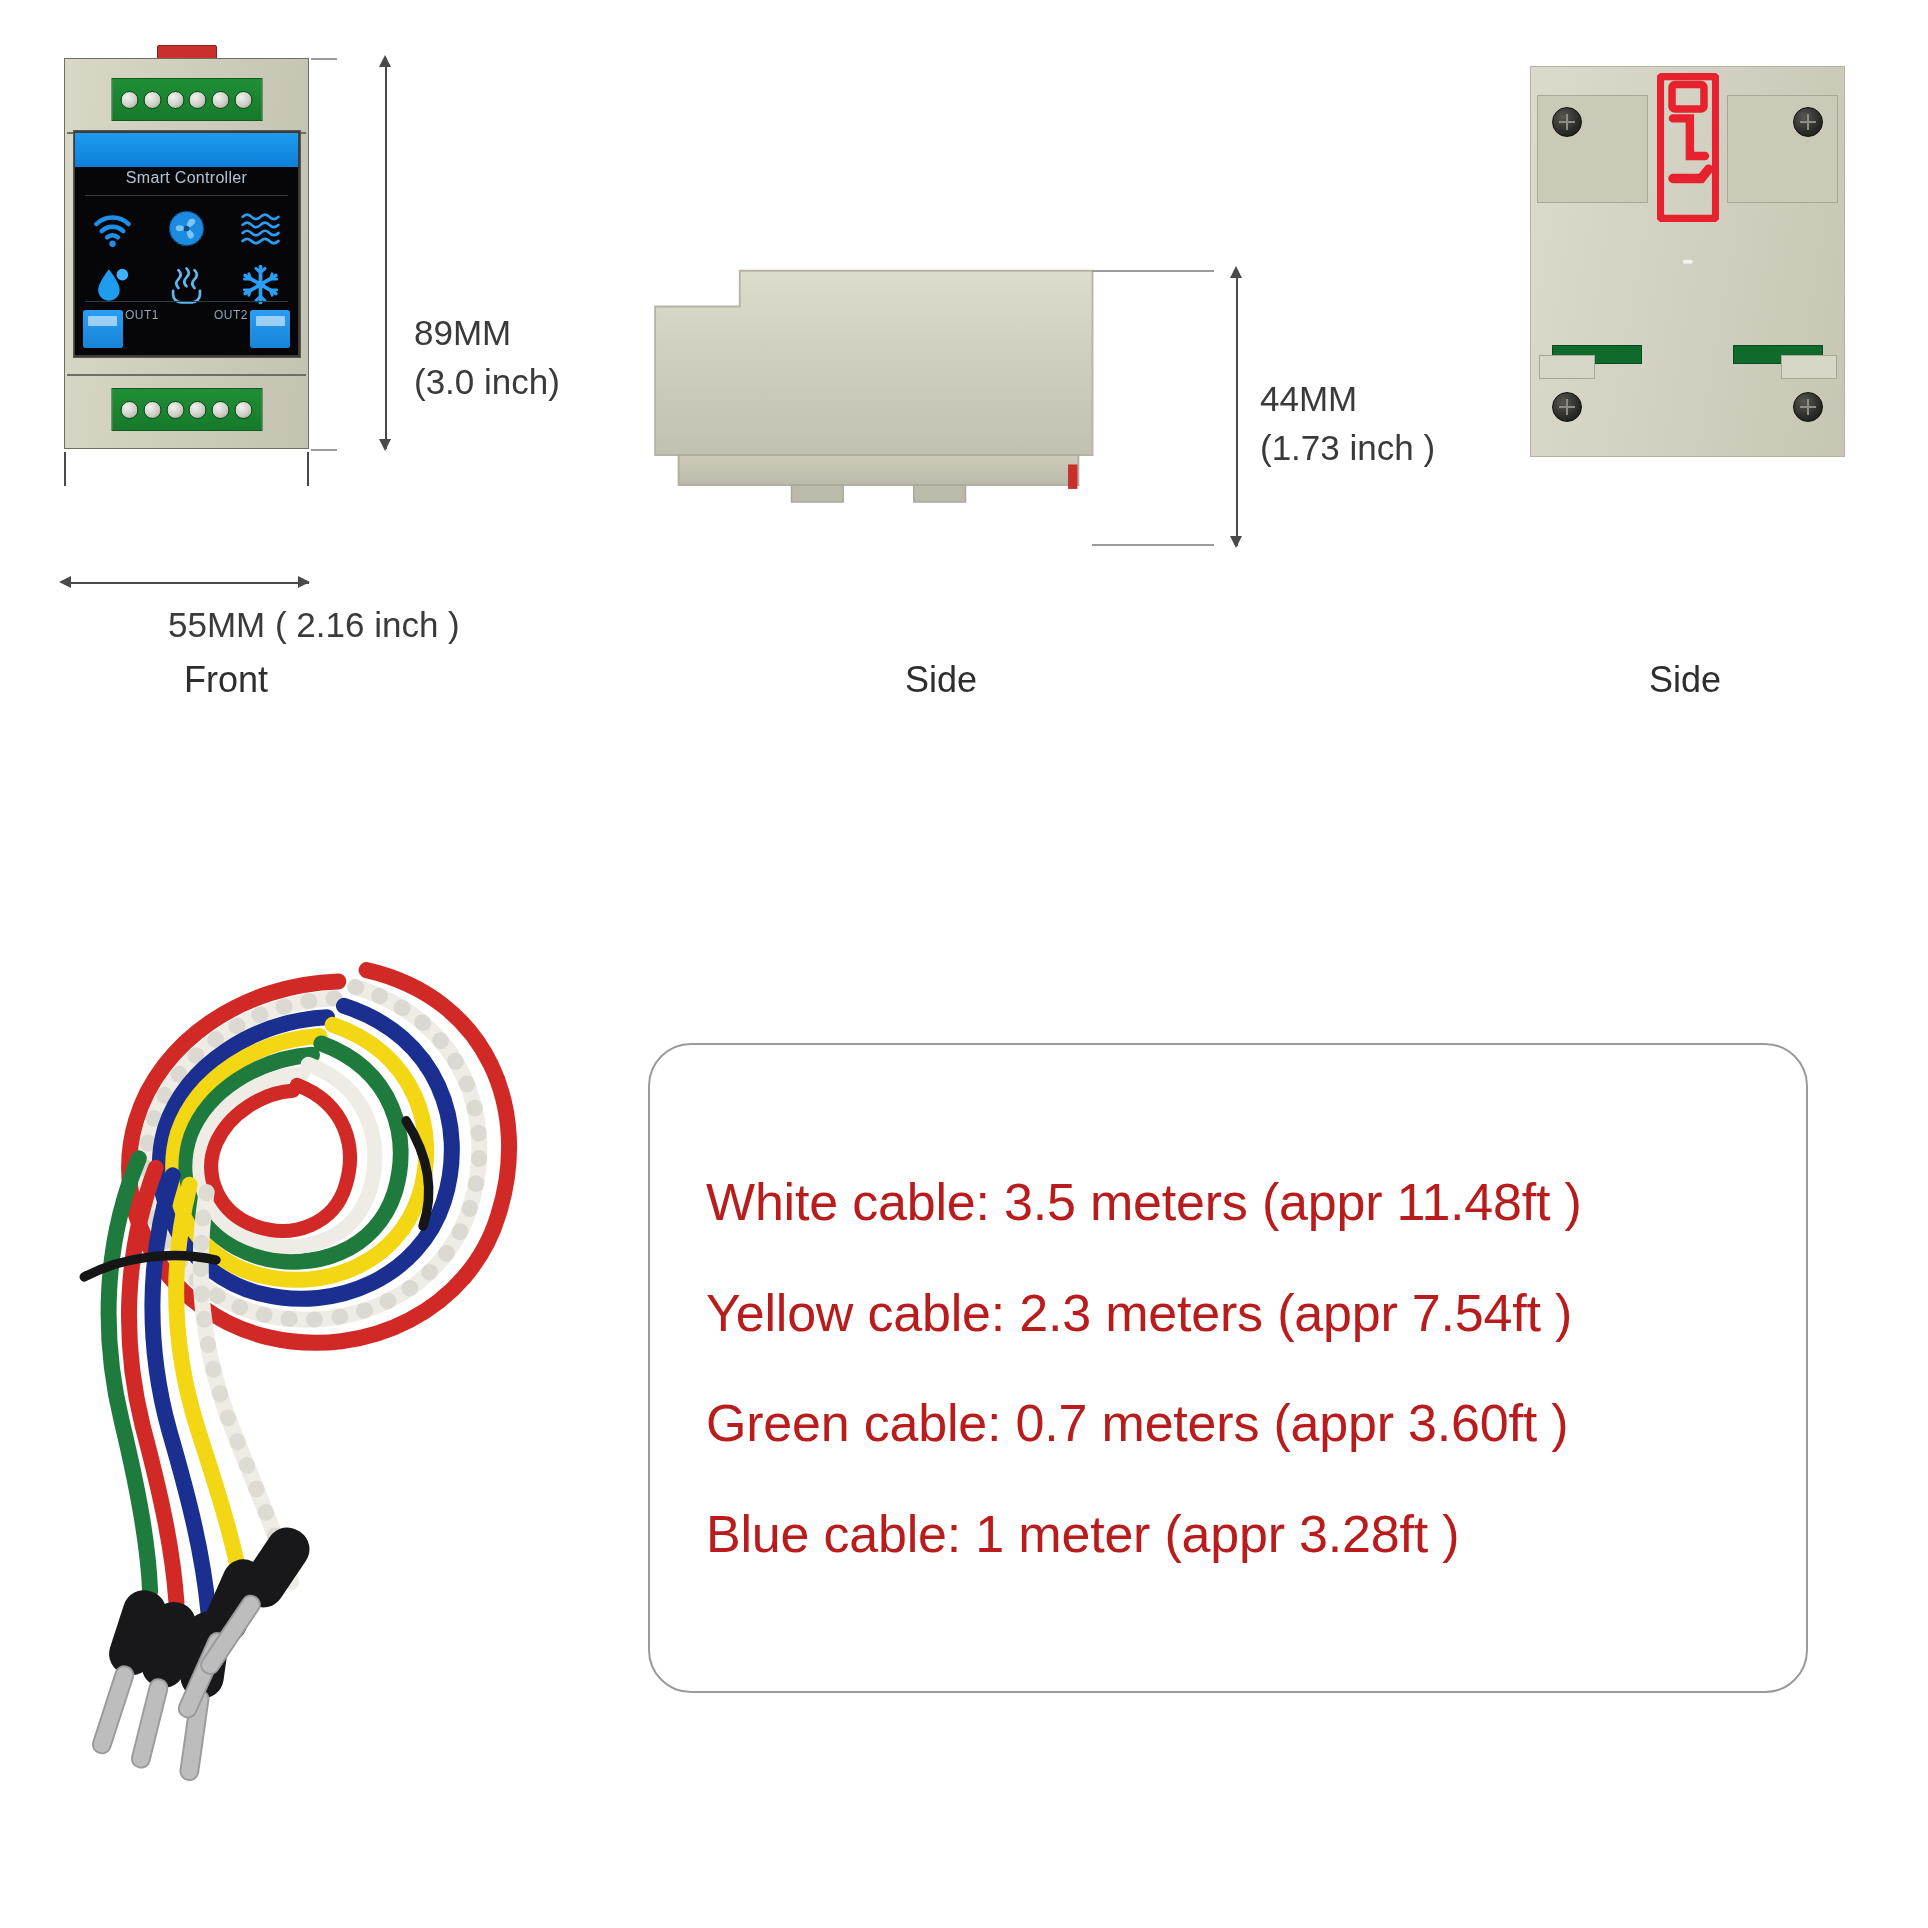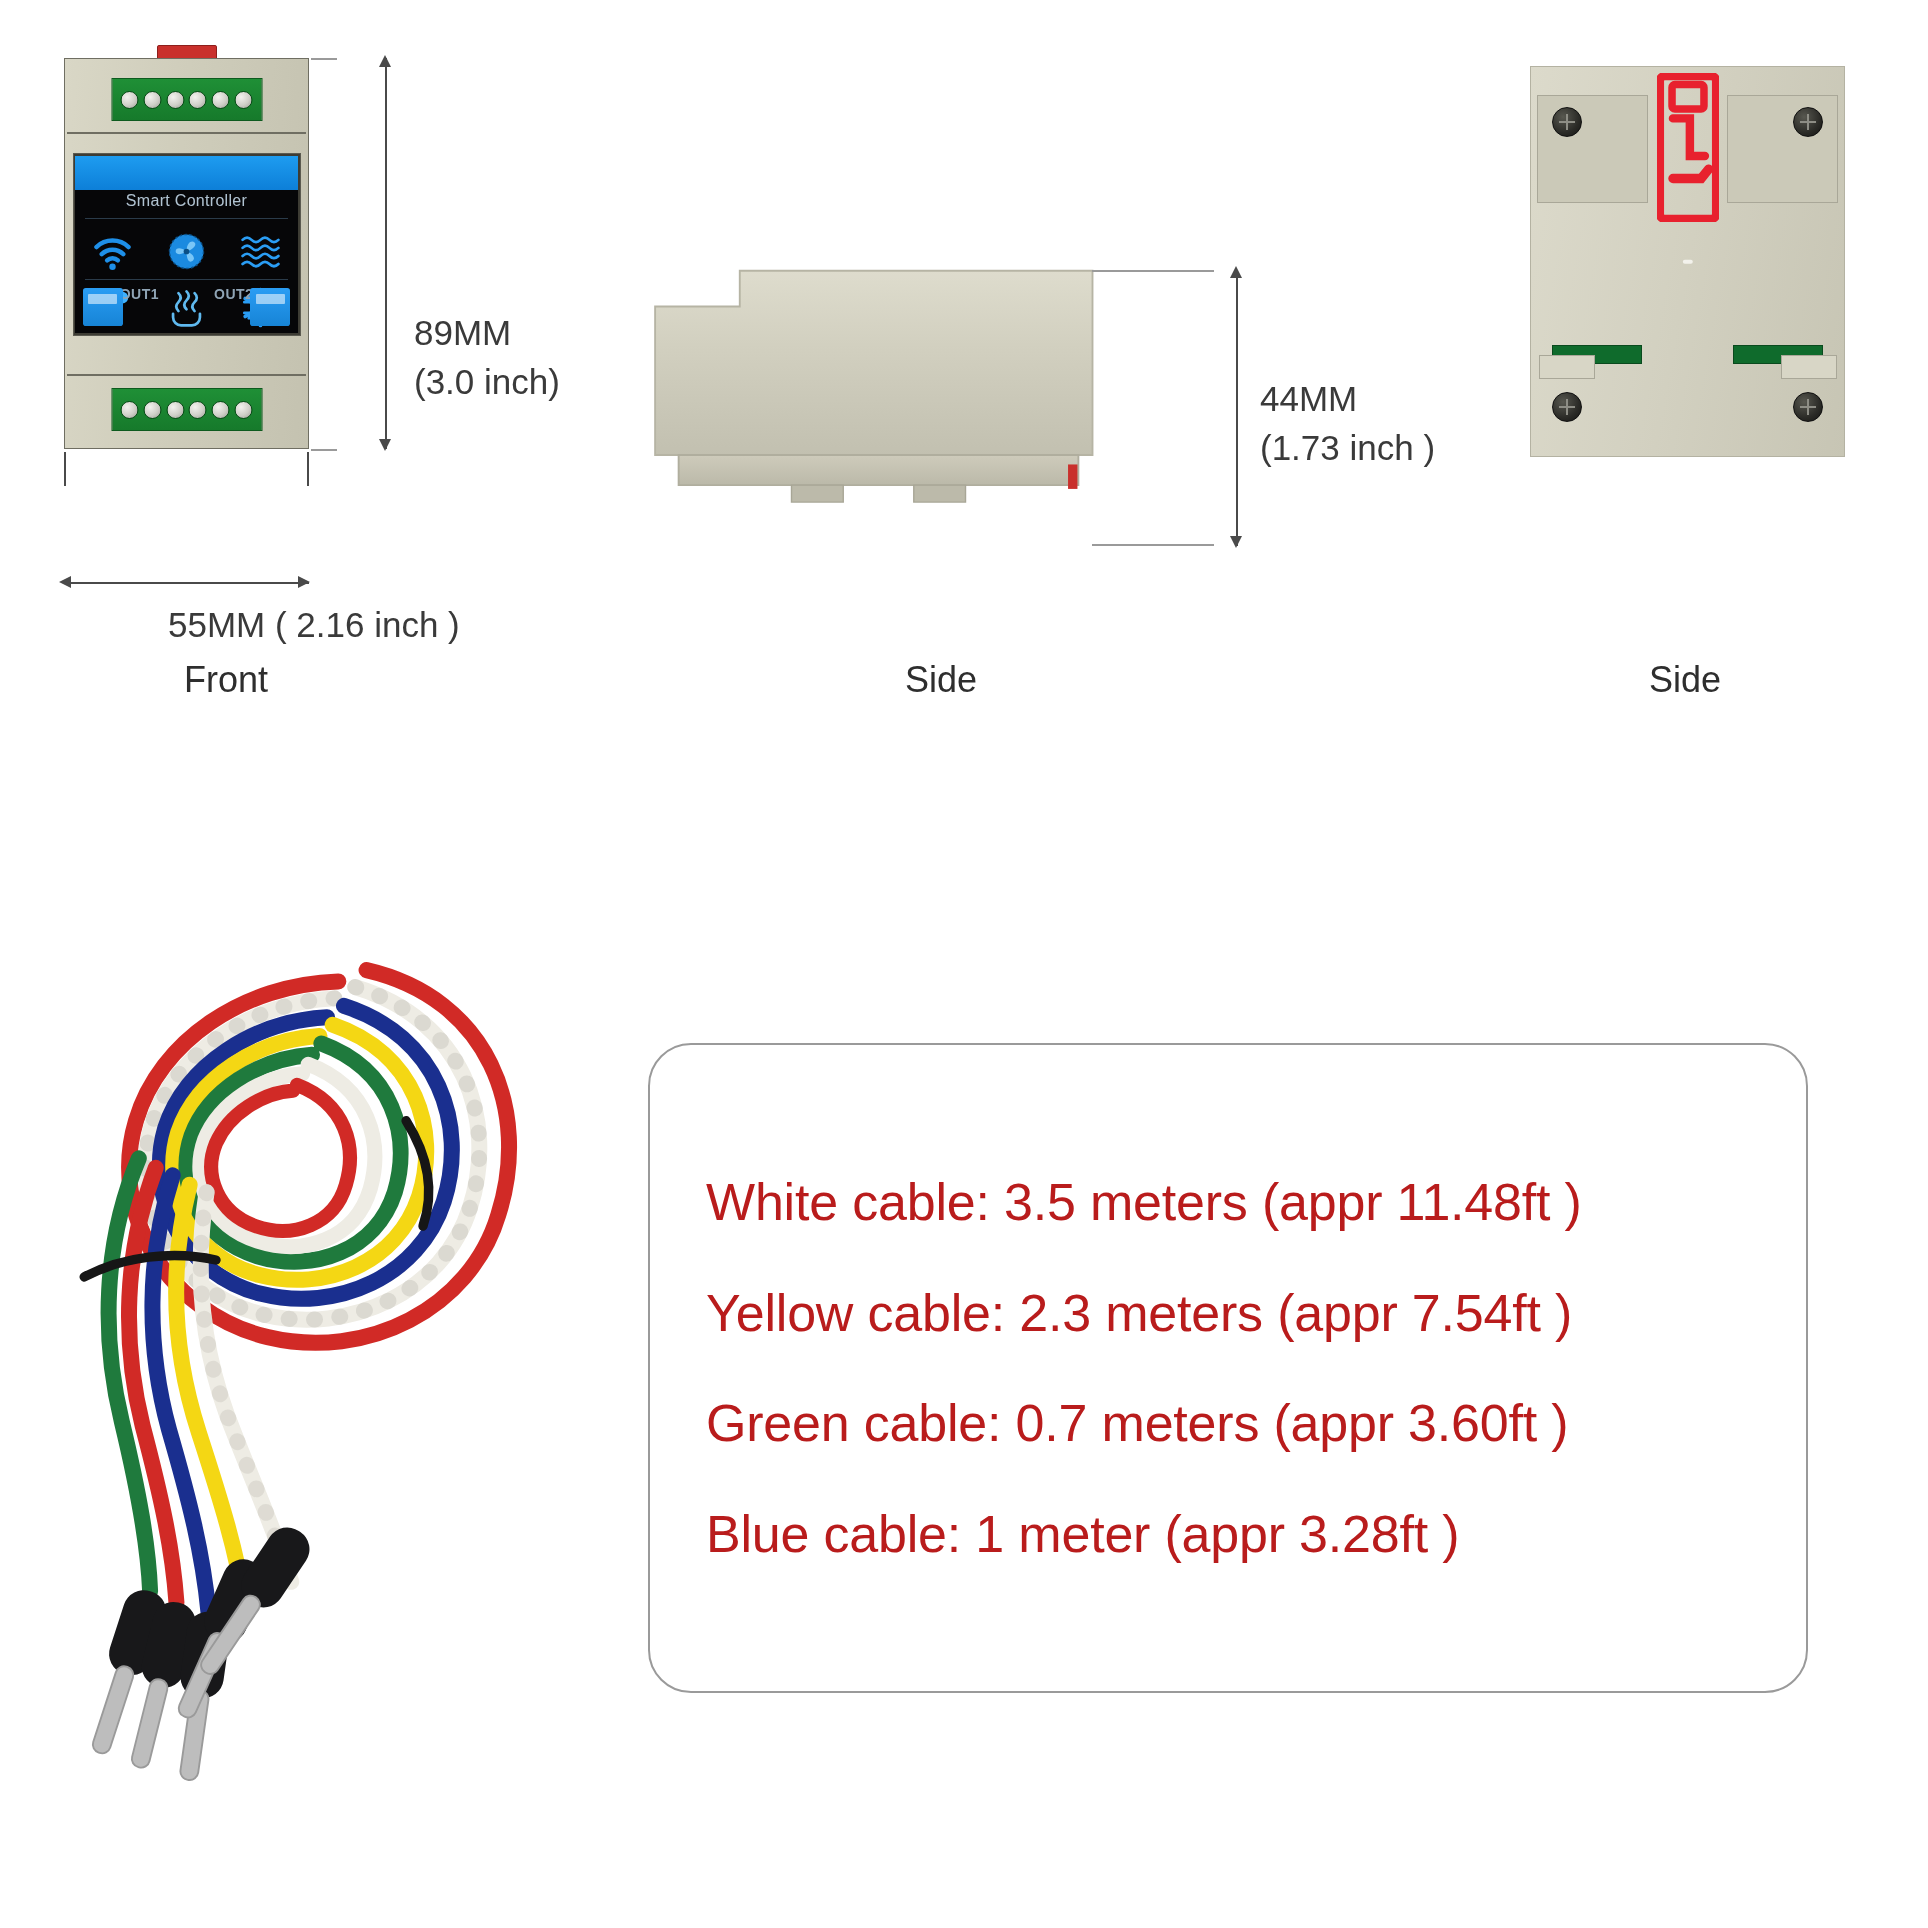--- a/index.html
+++ b/index.html
@@ -56,21 +56,21 @@
   .screw{
     width:16px;height:16px;border-radius:50%;
     background:radial-gradient(circle at 35% 32%,#f2f2ee 0%,#cfcfc8 55%,#9a9a92 100%);
     border:0.9px solid #0a4a18;
   }
   .divider-line{
     position:absolute;left:1.9px;right:1.9px;height:1.9px;background:#6f6e62;
   }
 
   .screen-outer{
-    position:absolute;left:7.5px;right:7.5px;top:94px;height:183px;
+    position:absolute;left:7.5px;right:7.5px;top:71px;height:228px;
     background:#3d3c34;border:0.9px solid #5b5a50;box-sizing:border-box;
     padding:1.9px;
   }
   .screen{
     position:relative;width:100%;height:100%;
     background:#060608;overflow:hidden;
   }
   .screen-topbar{
     position:absolute;left:0;right:0;top:0;height:34px;
     background:linear-gradient(180deg,#1e9cf0 0%,#0d7fd8 100%);
@@ -98,23 +98,22 @@
   .out-btn{
     width:40px;height:38px;border-radius:2.8px;
     background:linear-gradient(180deg,#2a9df4 0%,#1784d6 100%);
     position:relative;
   }
   .out-btn::after{
     content:"";position:absolute;left:5.6px;right:5.6px;top:6.6px;height:9.4px;
     background:rgba(255,255,255,.55);border-radius:0.9px;
   }
   .out-lbl{
-    color:#8fa4b5;font-size:14px;letter-spacing:0.5px;
+    color:#8fa4b5;font-size:12px;letter-spacing:0.5px;
     font-family:"Liberation Sans", sans-serif;
-    font-weight:bold;
   }
   .outlabels{
     position:absolute;left:0;right:0;bottom:32px;height:15px;
     display:flex;justify-content:center;gap:55px;
   }
 
   
   .vline{position:absolute;width:1.9px;background:#4a4a4a;}
   .hline{position:absolute;height:1.9px;background:#4a4a4a;}
   .arrow-up,.arrow-down,.arrow-left,.arrow-right{position:absolute;width:0;height:0;}

